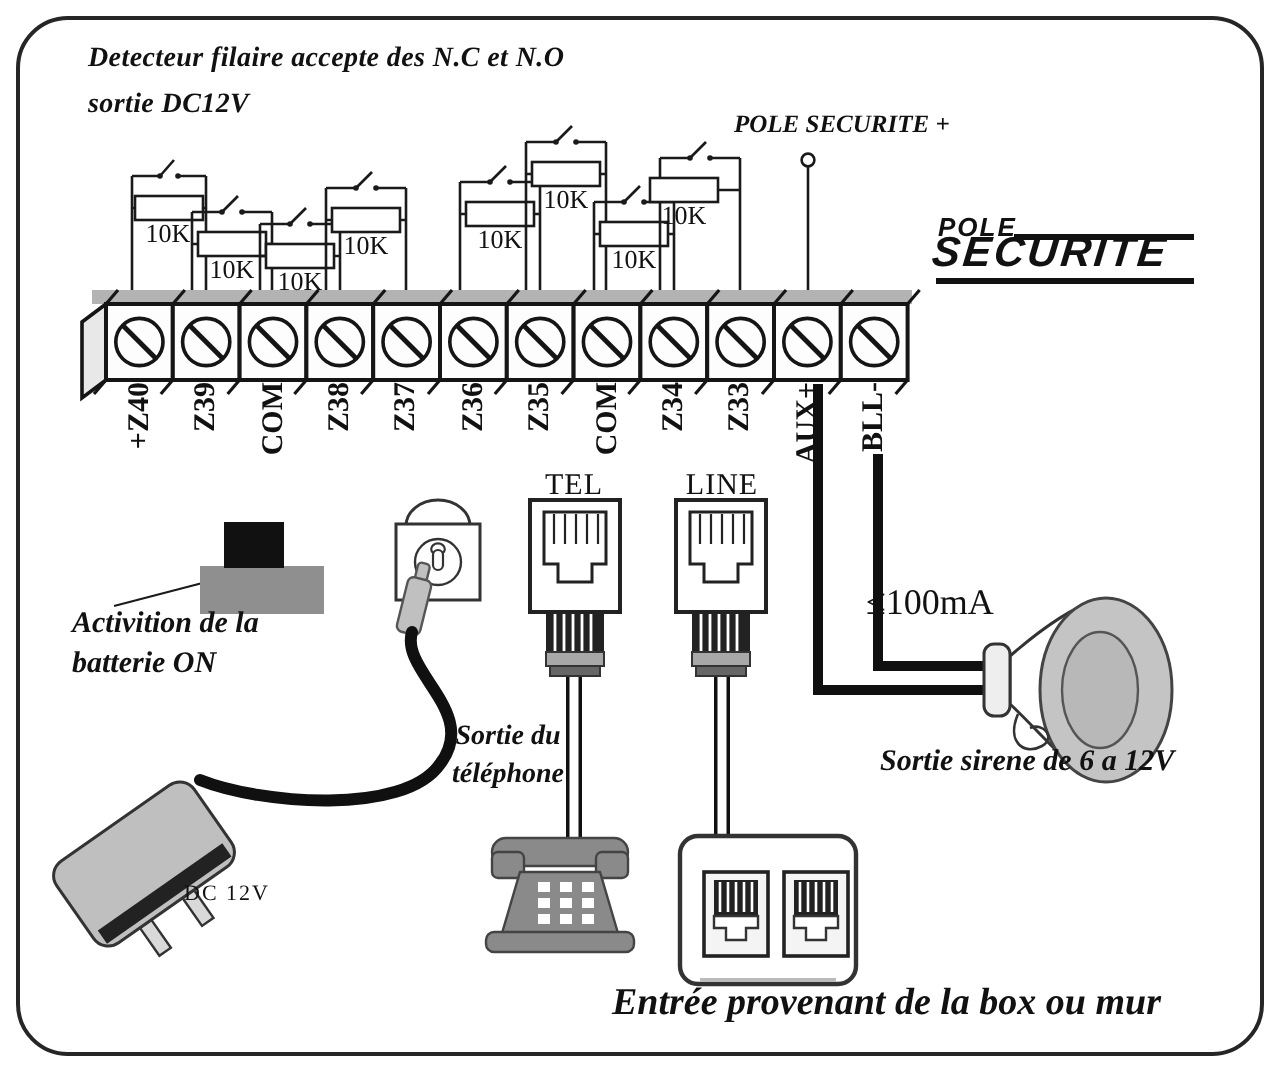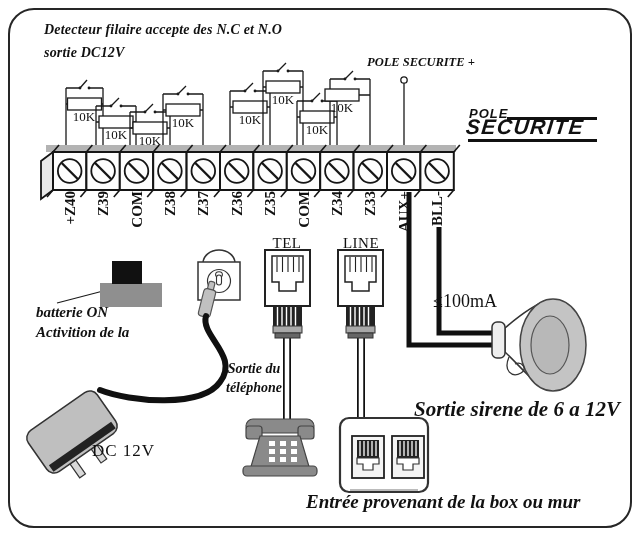--- a/index.html
+++ b/index.html
@@ -11,23 +11,23 @@
   .cap{position:absolute;color:#111;}
   .bi{font-weight:bold;font-style:italic;}
   .title{left:44px;top:18px;font-size:14px;line-height:23px;letter-spacing:.2px;}
   .pole{left:367px;top:55px;font-size:12.5px;}
   .tlabel{position:absolute;width:54px;height:16px;line-height:16px;top:210px;
           font-weight:bold;font-size:15px;text-align:right;transform:rotate(-90deg);}
   .rlabel{position:absolute;width:36px;text-align:center;font-size:13px;line-height:14px;}
   .conn{width:60px;text-align:center;font-size:15px;top:235px;letter-spacing:.5px;}
   .batt{left:36px;top:302px;font-size:15px;line-height:20px;}
   .phout{left:208px;top:359px;width:92px;text-align:center;font-size:14px;line-height:19px;}
-  .dclab{left:92px;top:441px;font-size:17px;letter-spacing:1px;}
+  .dclab{left:92px;top:441px;font-size:11px;letter-spacing:1px;}
   .cur{left:433px;top:291px;font-size:18px;}
-  .siren{left:414px;top:373px;font-size:21px;margin-top:24px;}
+  .siren{left:440px;top:373px;font-size:15px;}
   .entry{left:306px;top:491px;font-size:19px;}
   .logo-top{left:469px;top:106px;font-family:"Liberation Sans",sans-serif;
             font-size:13px;font-weight:bold;font-style:italic;letter-spacing:1px;}
   .logo-bottom{left:466px;top:115px;font-family:"Liberation Sans",sans-serif;
             font-size:21px;font-weight:bold;font-style:italic;letter-spacing:1.5px;
             transform:skewX(-6deg);}
   .logo-line1{position:absolute;left:507px;top:117px;width:90px;height:2.5px;background:#111;}
   .logo-line2{position:absolute;left:468px;top:139px;width:129px;height:3px;background:#111;}
   
   .wire{stroke:#1a1a1a;stroke-width:1.3;fill:none;}
@@ -291,22 +291,22 @@
   <div class="rlabel cap" style="left:165px;top:116px">10K</div>
   <div class="rlabel cap" style="left:232px;top:113px">10K</div>
   <div class="rlabel cap" style="left:265px;top:93px">10K</div>
   <div class="rlabel cap" style="left:299px;top:123px">10K</div>
   <div class="rlabel cap" style="left:324px;top:101px">10K</div>
 
   <div class="cap conn" style="left:257px">TEL</div>
   <div class="cap conn" style="left:331px">LINE</div>
 
   <div class="cap bi batt">
+    <div>Activition de la</div>
     <div>batterie ON</div>
-    <div>Activition de la</div>
   </div>
 
   <div class="cap bi phout">
     <div>Sortie du</div>
     <div>téléphone</div>
   </div>
 
   <div class="cap dclab">DC 12V</div>
   <div class="cap cur">≤100mA</div>
   <div class="cap bi siren">Sortie sirene de 6 a 12V</div>

